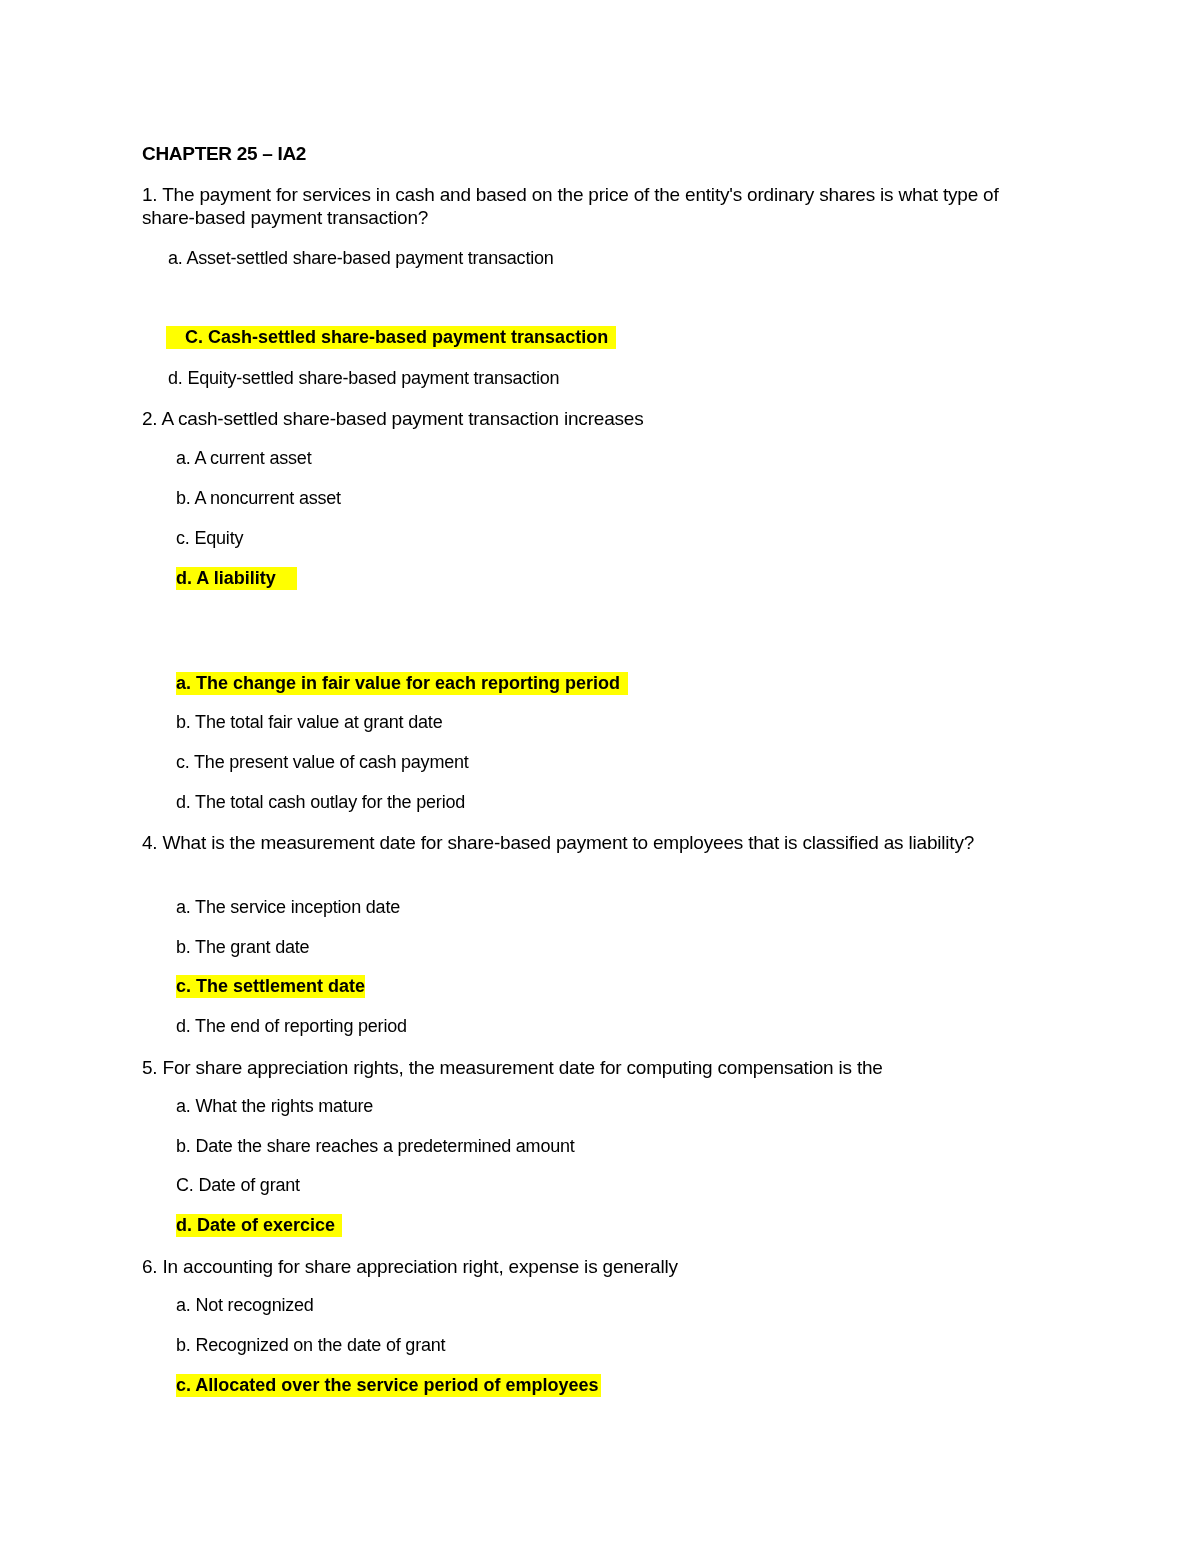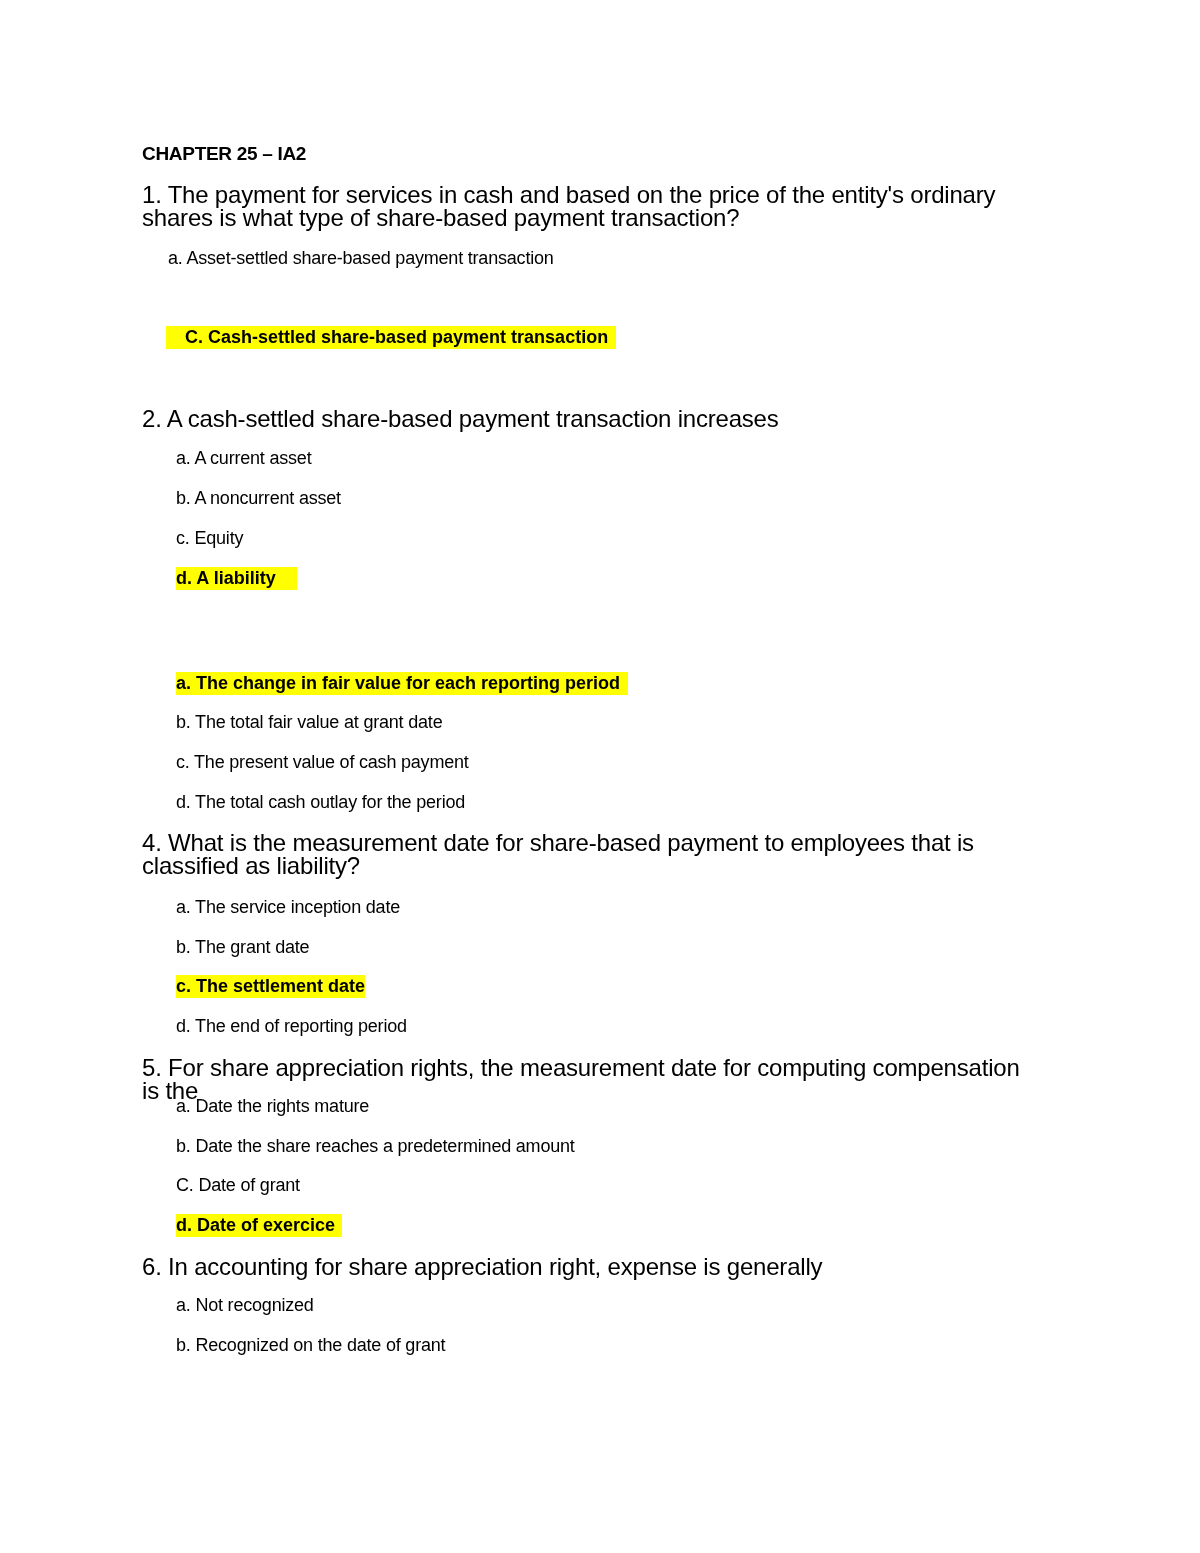--- a/index.html
+++ b/index.html
@@ -1,52 +1,54 @@
 <!DOCTYPE html>
 <html><head>
   <meta charset="utf-8">
   <style>
     html, body { margin: 0; padding: 0; background: #ffffff; }
     body { width: 1200px; height: 1553px; position: relative; overflow: hidden;
            font-family: "Liberation Sans", sans-serif; color: #000; }
     .page { position: absolute; left: 0; top: 0; width: 1200px; height: 1553px; background: #fff; }
     .title { position: absolute; left: 142px; top: 143px; font-size: 19px; font-weight: bold; letter-spacing: -0.3px; }
-    .q { position: absolute; left: 142px; width: 900px; font-size: 24px; line-height: 23px; letter-spacing: -0.2px; }
+    .q { position: absolute; left: 142px; width: 900px; font-size: 19px; line-height: 23px; letter-spacing: -0.2px; }
     .opt { position: absolute; font-size: 18px; line-height: 23px; letter-spacing: -0.2px; white-space: nowrap; }
     .opt.hl { background: #ffff00; font-weight: bold; padding-right: 8px; letter-spacing: 0; }
   </style>
 </head>
 <body>
 
 <div class="page">
   <div class="title">CHAPTER 25 – IA2</div>
 
   <div class="q" style="top:183px;">1. The payment for services in cash and based on the price of the entity's ordinary shares is what type of share-based payment transaction?</div>
   <div class="opt" style="left:168px;top:247px;">a. Asset-settled share-based payment transaction</div>
   <div class="opt hl" style="left:166px;top:326px;padding-left:19px;">C. Cash-settled share-based payment transaction</div>
+  <div class="opt" style="left:168px;top:367px;">d. Equity-settled share-based payment transaction</div>
 
   <div class="q" style="top:407px;">2. A cash-settled share-based payment transaction increases</div>
   <div class="opt" style="left:176px;top:447px;">a. A current asset</div>
   <div class="opt" style="left:176px;top:487px;">b. A noncurrent asset</div>
   <div class="opt" style="left:176px;top:527px;">c. Equity</div>
   <div class="opt hl" style="left:176px;top:567px;padding-right:21px;">d. A liability</div>
 
   <div class="opt hl" style="left:176px;top:672px;">a. The change in fair value for each reporting period</div>
   <div class="opt" style="left:176px;top:711px;">b. The total fair value at grant date</div>
   <div class="opt" style="left:176px;top:751px;">c. The present value of cash payment</div>
   <div class="opt" style="left:176px;top:791px;">d. The total cash outlay for the period</div>
 
   <div class="q" style="top:831px;">4. What is the measurement date for share-based payment to employees that is classified as liability?</div>
   <div class="opt" style="left:176px;top:896px;">a. The service inception date</div>
   <div class="opt" style="left:176px;top:936px;">b. The grant date</div>
   <div class="opt hl" style="left:176px;top:975px;padding-right:0;">c. The settlement date</div>
   <div class="opt" style="left:176px;top:1015px;">d. The end of reporting period</div>
 
   <div class="q" style="top:1056px;">5. For share appreciation rights, the measurement date for computing compensation is the</div>
-  <div class="opt" style="left:176px;top:1095px;">a. Date the rights mature</div>
+  <div class="opt" style="left:176px;top:1095px;">a. What the rights mature</div>
   <div class="opt" style="left:176px;top:1135px;">b. Date the share reaches a predetermined amount</div>
   <div class="opt" style="left:176px;top:1174px;">C. Date of grant</div>
   <div class="opt hl" style="left:176px;top:1214px;padding-right:7px;">d. Date of exercice</div>
 
   <div class="q" style="top:1255px;">6. In accounting for share appreciation right, expense is generally</div>
   <div class="opt" style="left:176px;top:1294px;">a. Not recognized</div>
   <div class="opt" style="left:176px;top:1334px;">b. Recognized on the date of grant</div>
+  <div class="opt hl" style="left:176px;top:1374px;padding-right:2px;">c. Allocated over the service period of employees</div>
 </div>
 
 </body></html>

